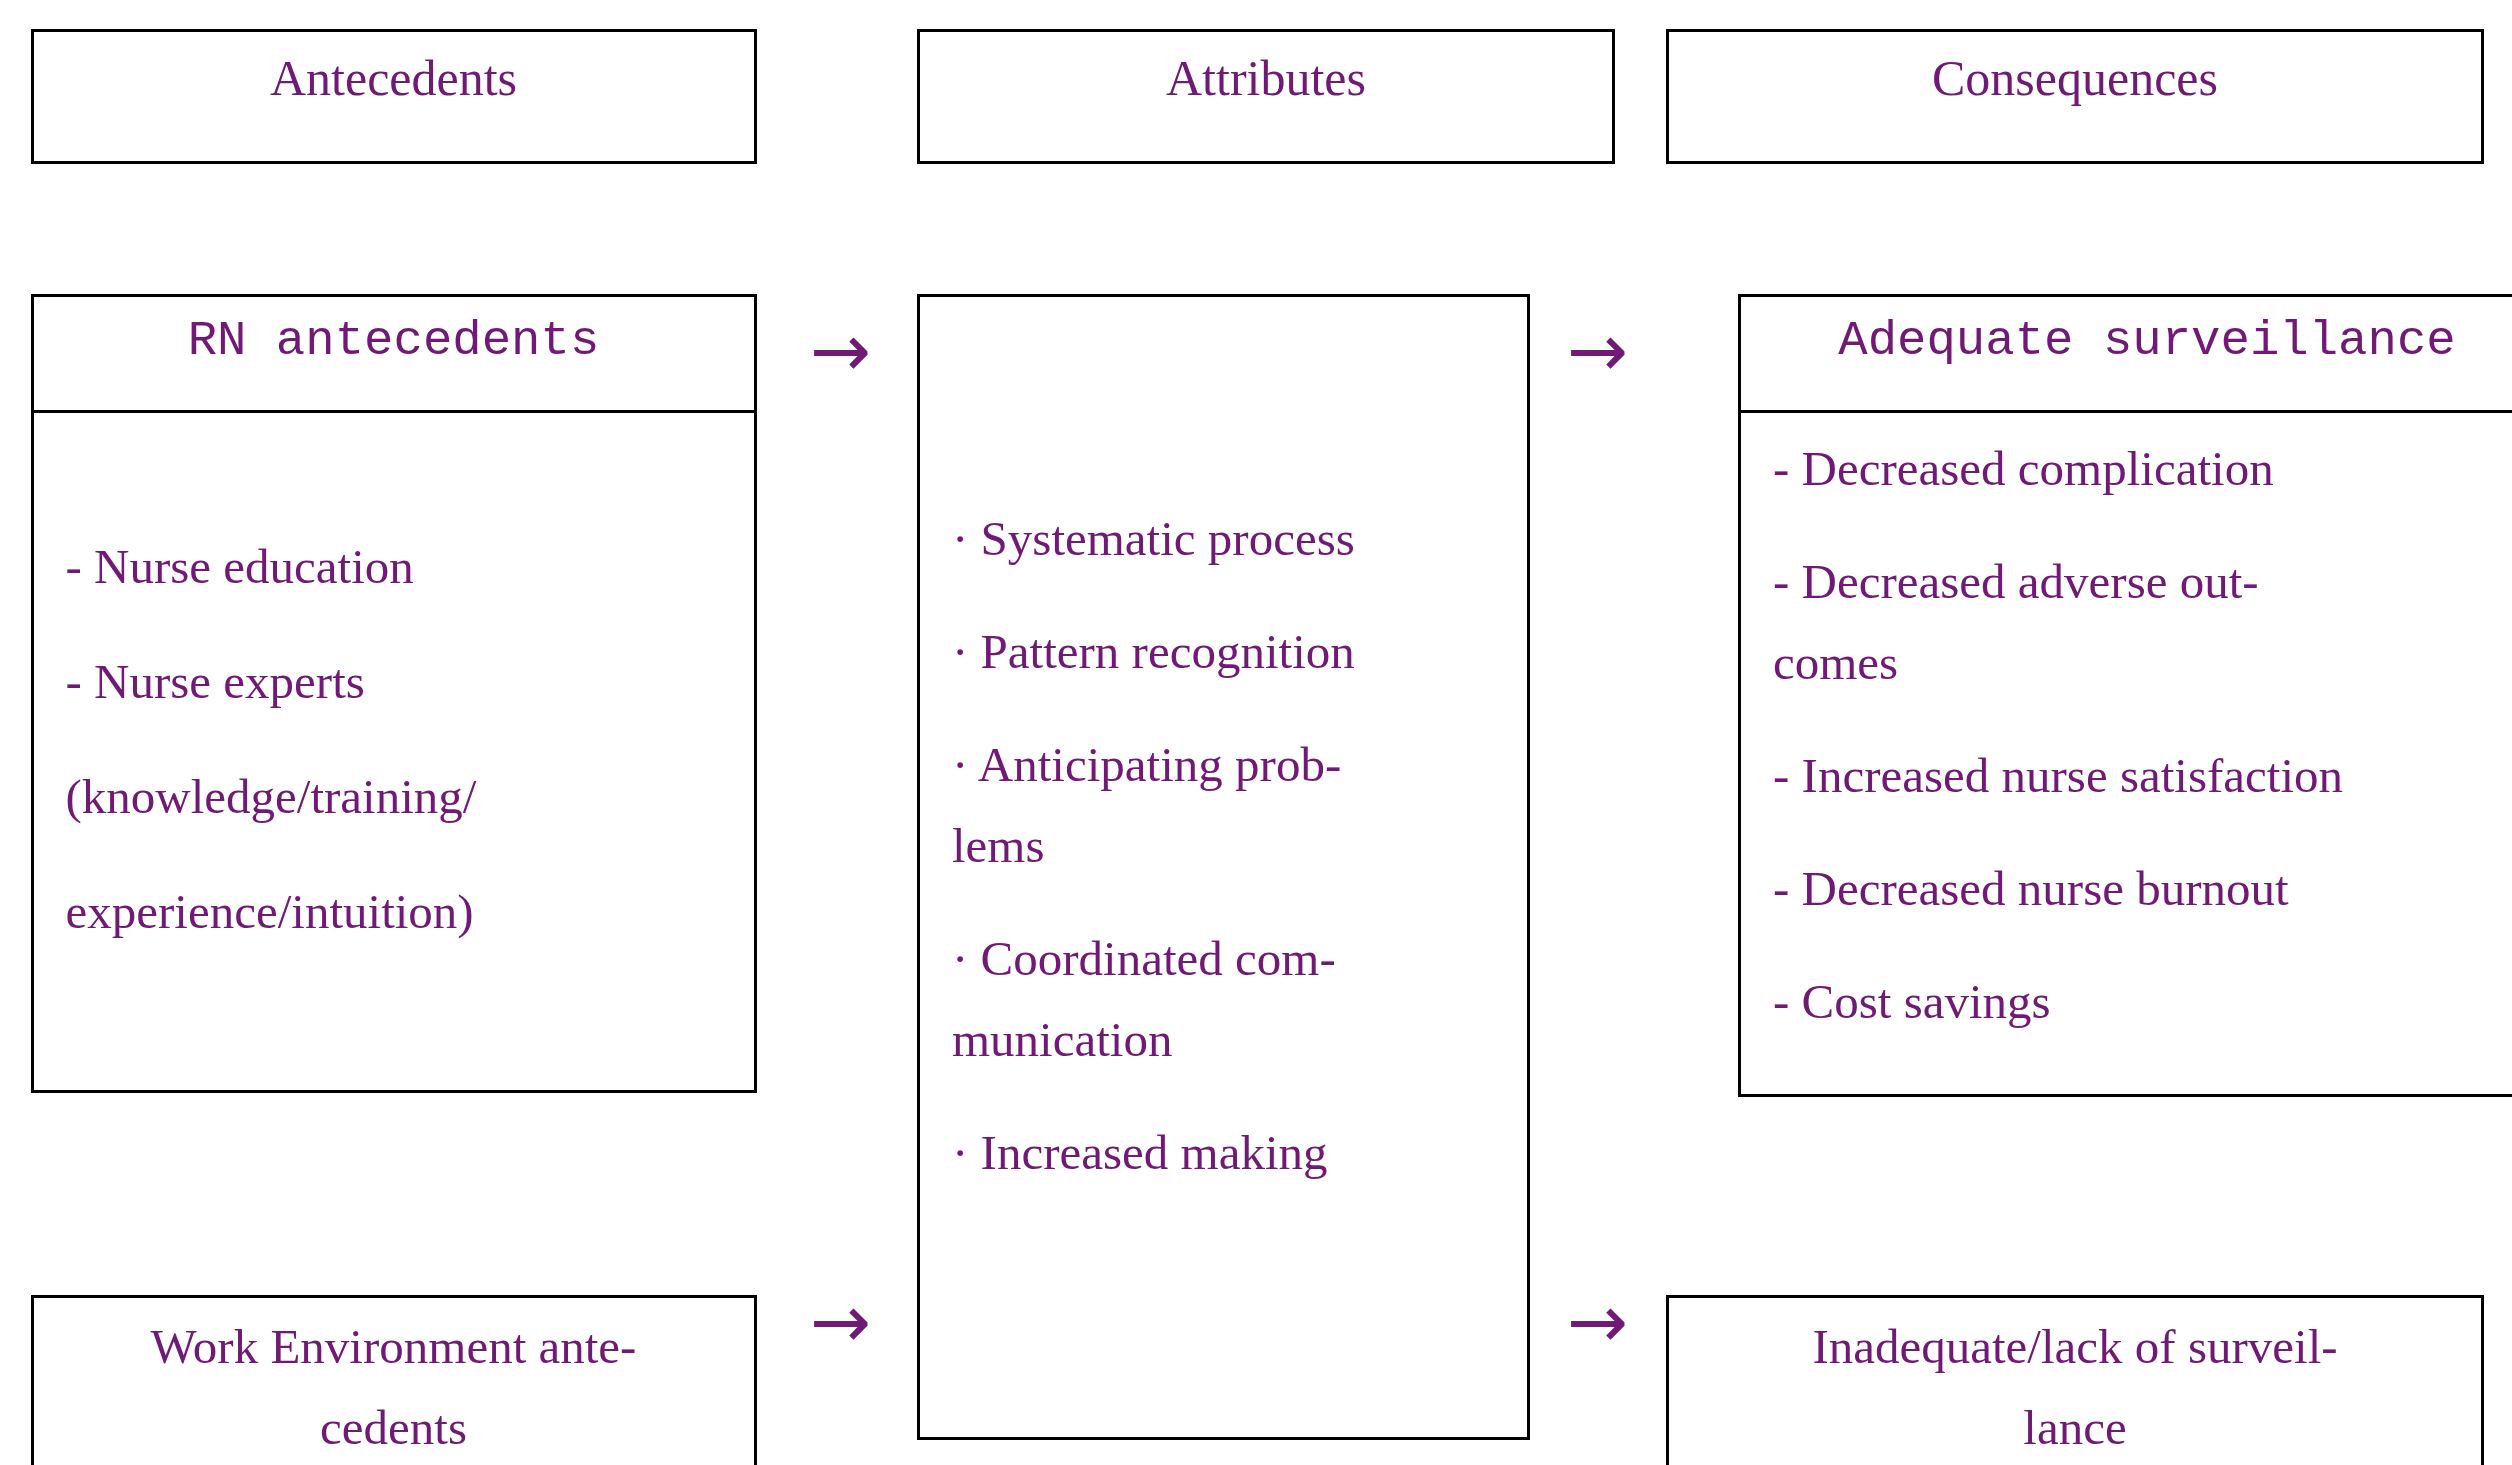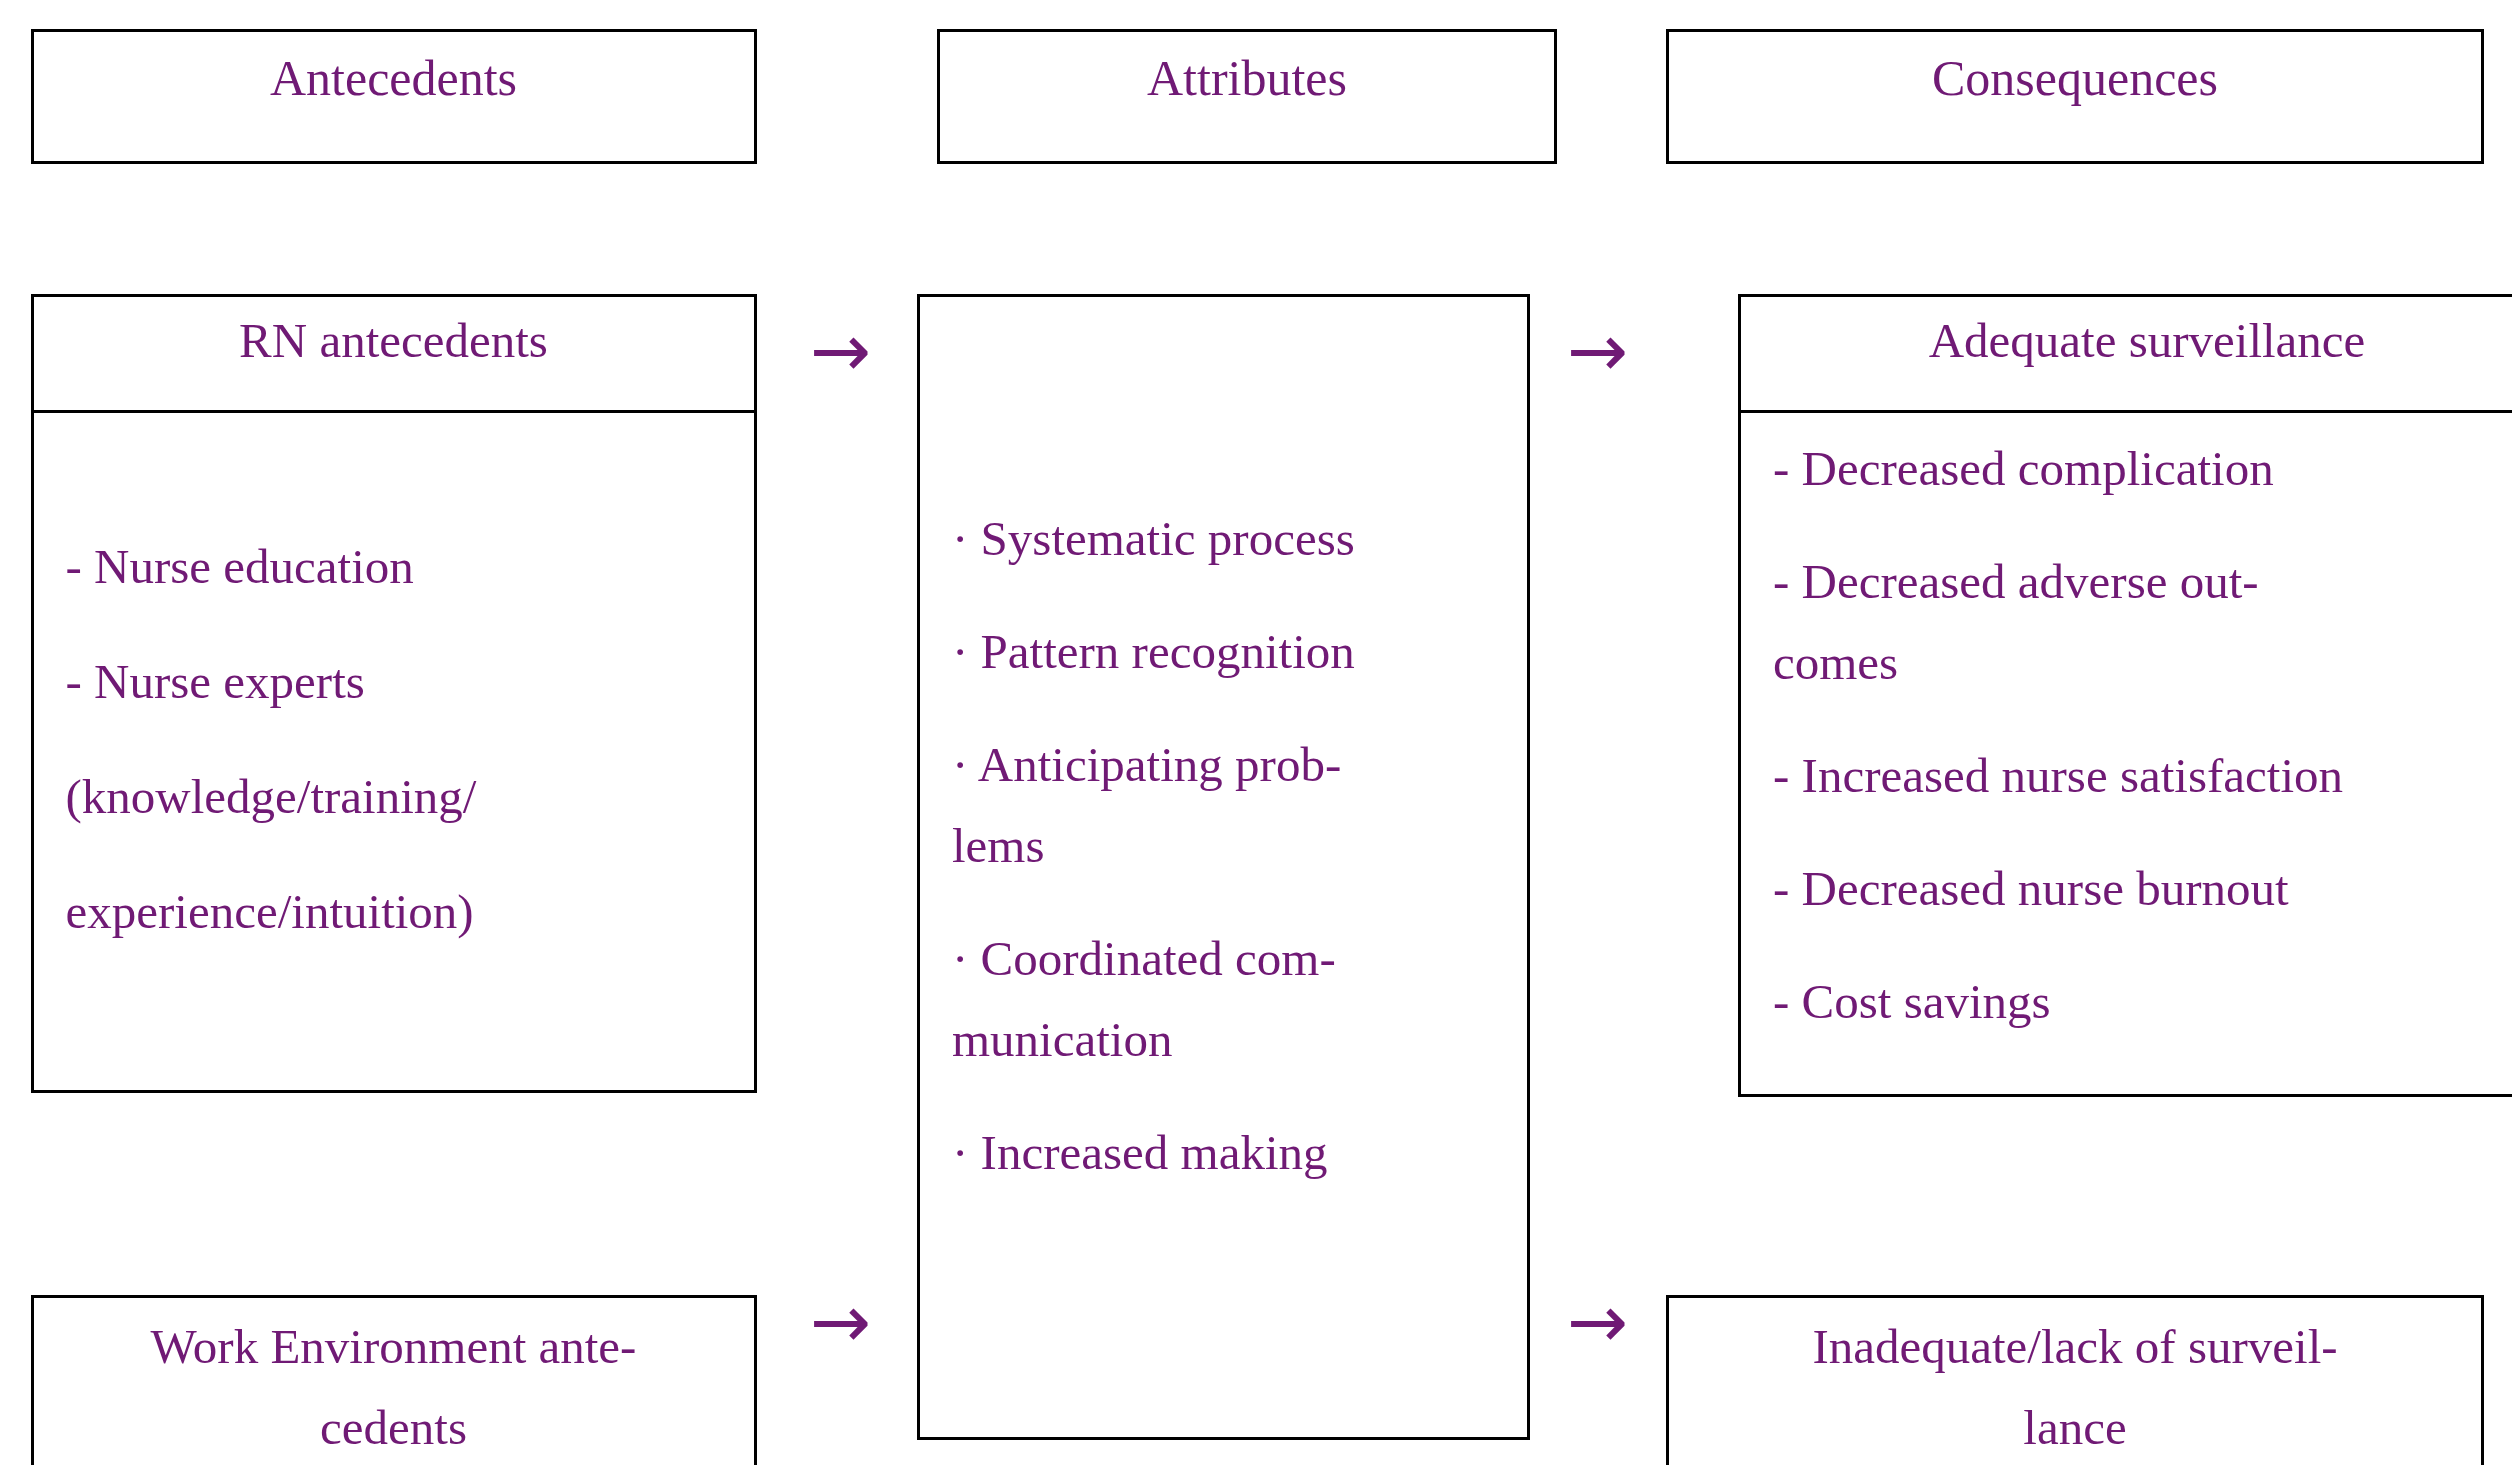--- a/index.html
+++ b/index.html
@@ -18,41 +18,42 @@
   }
   .box {
     position: absolute;
     border: 3.8px solid #000000;
     background: #ffffff;
     box-sizing: border-box;
   }
   
   .header-box { top: 29px; height: 135px; }
   #hdr-antecedents  { left: 30.5px;   width: 726px;  }
-  #hdr-attributes   { left: 917px; width: 620px; margin-left: 20px;  }
+  #hdr-attributes   { left: 917px; width: 698px;  }
   #hdr-consequences { left: 1666px; width: 818px; }
   .header-label {
     display: block;
     text-align: center;
     font-size: 50px;
     line-height: 64px;
     padding-top: 13.7px;
   }
   
   #rn-box   { left: 30.5px;   top: 294px; width: 726px;  height: 799px; }
   #attr-box { left: 917px; top: 294px; width: 613px;  height: 1146px; }
   #adq-box  { left: 1738px; top: 294px; width: 818px; height: 803px; }
   .title-compartment {
     height: 116px;
     border-bottom: 3.8px solid #000000;
     box-sizing: border-box;
     text-align: center;
     font-size: 49px;
     line-height: 76px;
     padding-top: 6.1px;
+    font-family: Liberation Mono, monospace;
   }
   .items {
     font-size: 49px;
     line-height: 81px;
     padding-left: 32px;
     padding-right: 15.3px;
   }
   #rn-box .items { padding-top: 113px; }
   .items .line { margin-top: 0; }
   #rn-box .items .sp { margin-top: 34px; }

